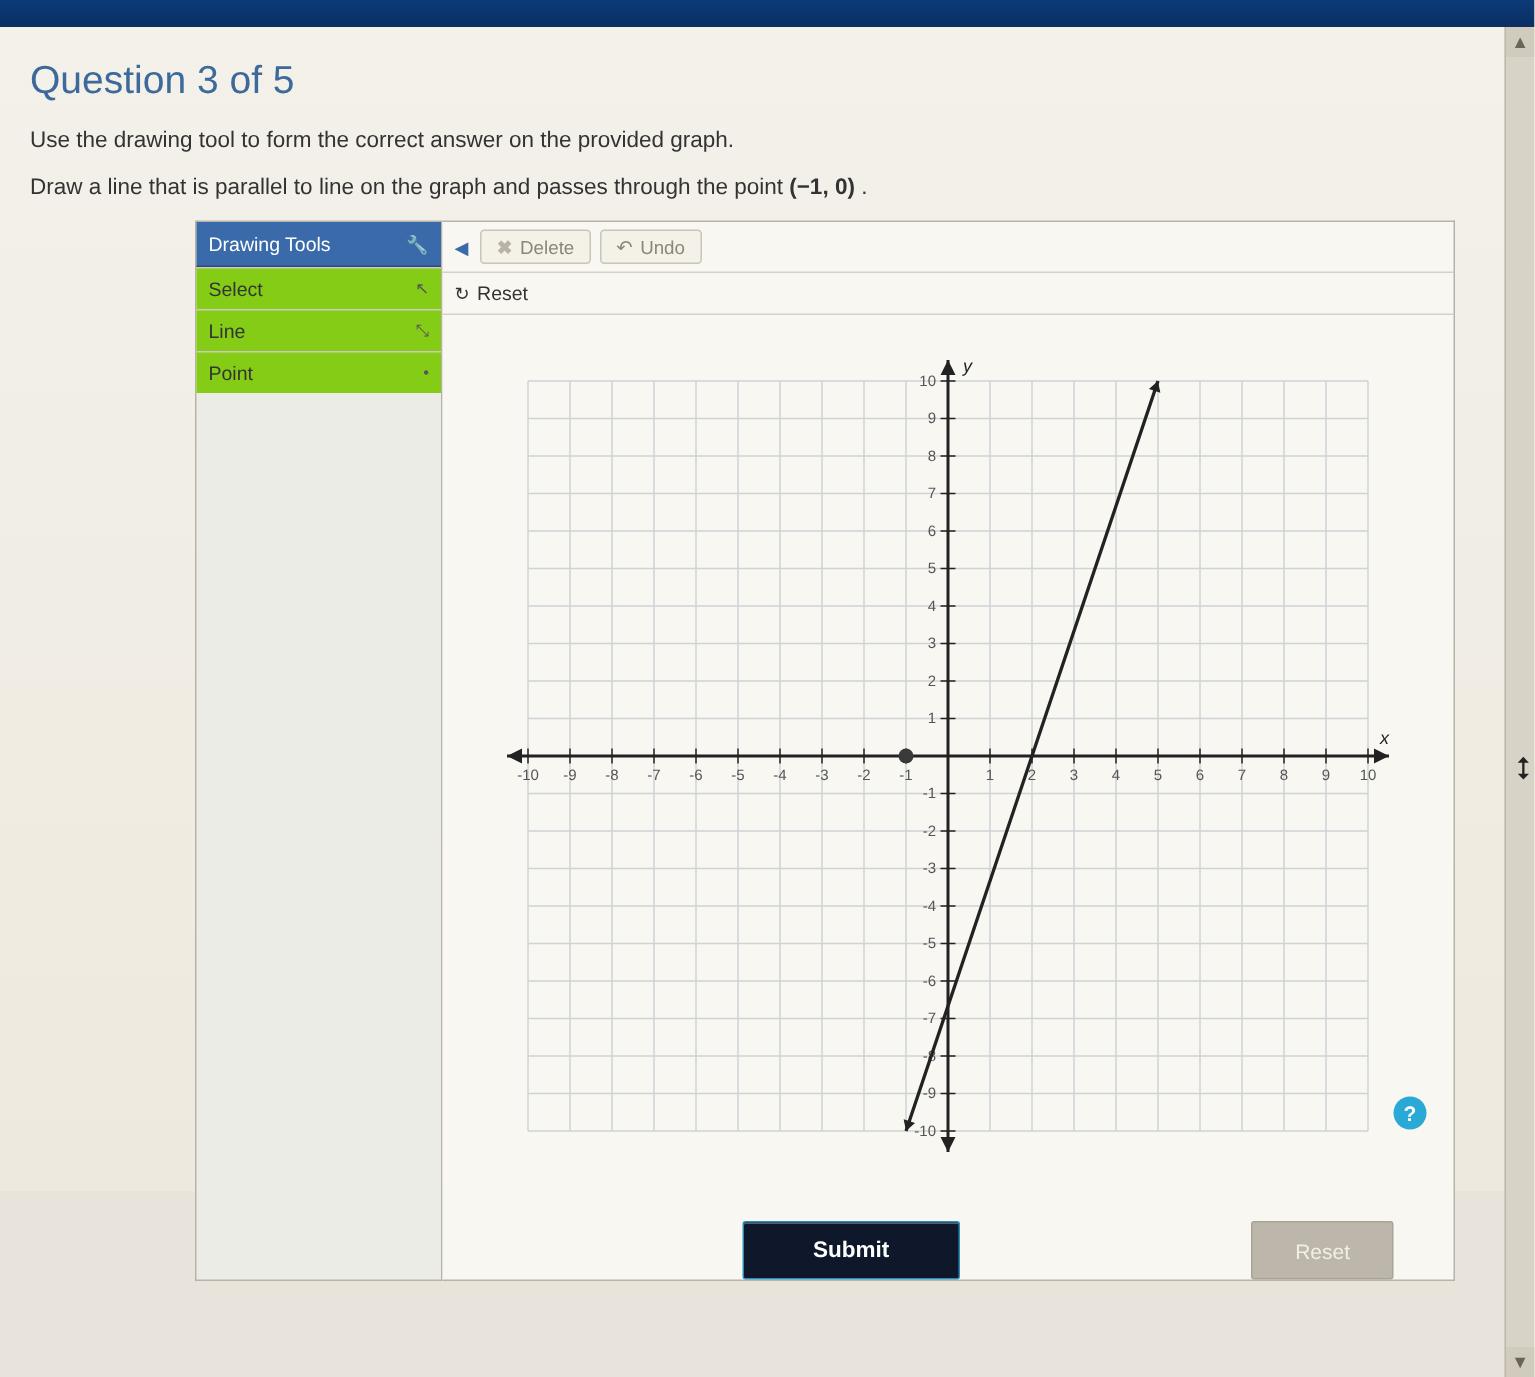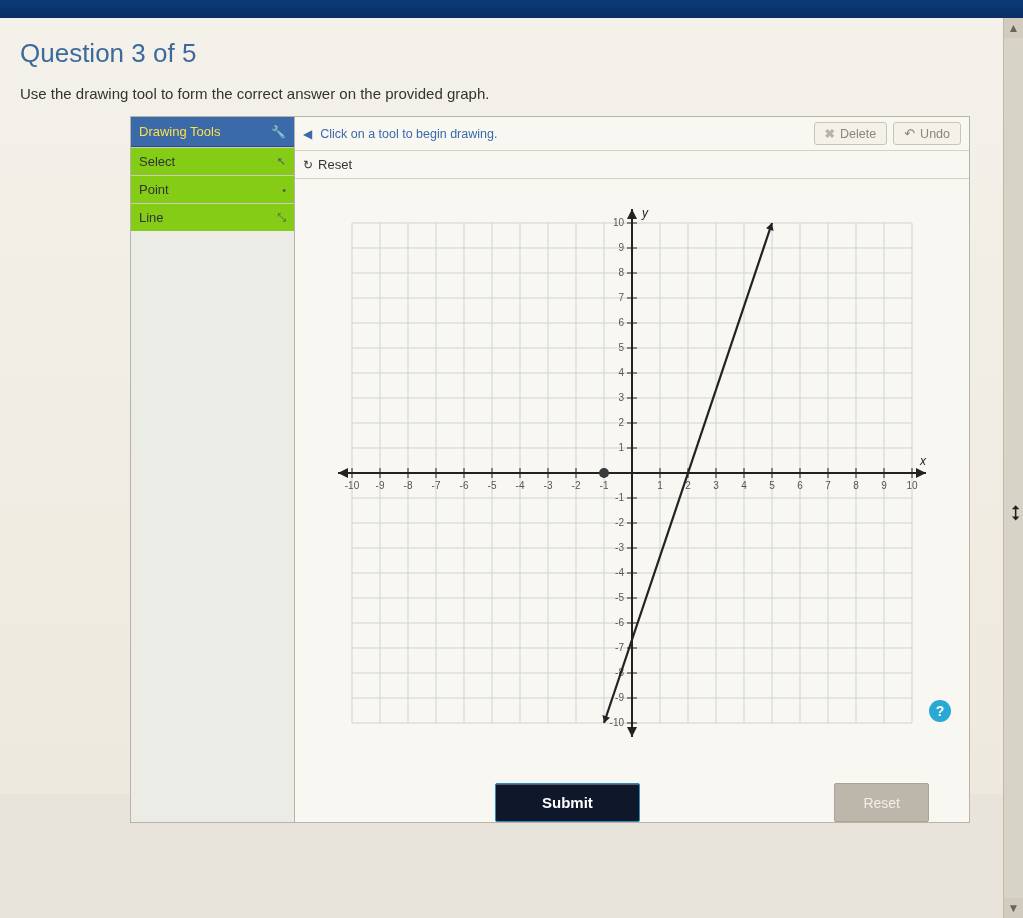--- a/index.html
+++ b/index.html
@@ -40,21 +40,21 @@
     position: relative;
   }
   .toolbar-row { display: flex; }
   .tool-panel {
     width: 165px;
     border: 1px solid #b7b3a8;
     background: #ecece7;
   }
   .tool-head {
     background: #3a6aa9;
-    color: #fde047;
+    color: #ffffff;
     font-size: 13px;
     padding: 7px 8px;
     display: flex;
     align-items: center;
     justify-content: space-between;
     border-bottom: 1px solid #2a4d7a;
   }
   .tool-head .wrench { font-size: 12px; }
   .tool-row {
     display: flex;
@@ -176,46 +176,50 @@
 </head>
 <body>
 
 <div class="topbar"></div>
 
 <div class="page">
 
   <h1 class="qtitle">Question 3 of 5</h1>
 
   <p class="instr">Use the drawing tool to form the correct answer on the provided graph.</p>
+  <p class="instr">
+    <span>Draw a line that is parallel to line on the graph and passes through the point </span>
+    <span class="point-math">(−1, 0)</span>
+    <span> .</span>
+  </p>
 
   <div class="workspace">
     <div class="toolbar-row">
       <div class="tool-panel">
         <div class="tool-head">
           <span>Drawing Tools</span>
           <span class="wrench">🔧</span>
         </div>
         <div class="tool-row">
           <span>Select</span>
           <span class="ticon">↖</span>
         </div>
         <div class="tool-row">
+          <span>Line</span>
+          <span class="ticon">⤡</span>
+        </div>
+        <div class="tool-row">
           <span>Point</span>
           <span class="ticon">•</span>
-        </div>
-        <div class="tool-row">
-          <span>Line</span>
-          <span class="ticon">⤡</span>
         </div>
       </div>
 
       <div class="canvas-area">
         <div class="hint-row">
           <span class="tri">◀</span>
-          <span class="hint-text">Click on a tool to begin drawing.</span>
           <div class="pillbtns">
             <div class="pillbtn">
               <span class="x">✖</span>
               <span>Delete</span>
             </div>
             <div class="pillbtn">
               <span class="undoicn">↶</span>
               <span>Undo</span>
             </div>
           </div>

